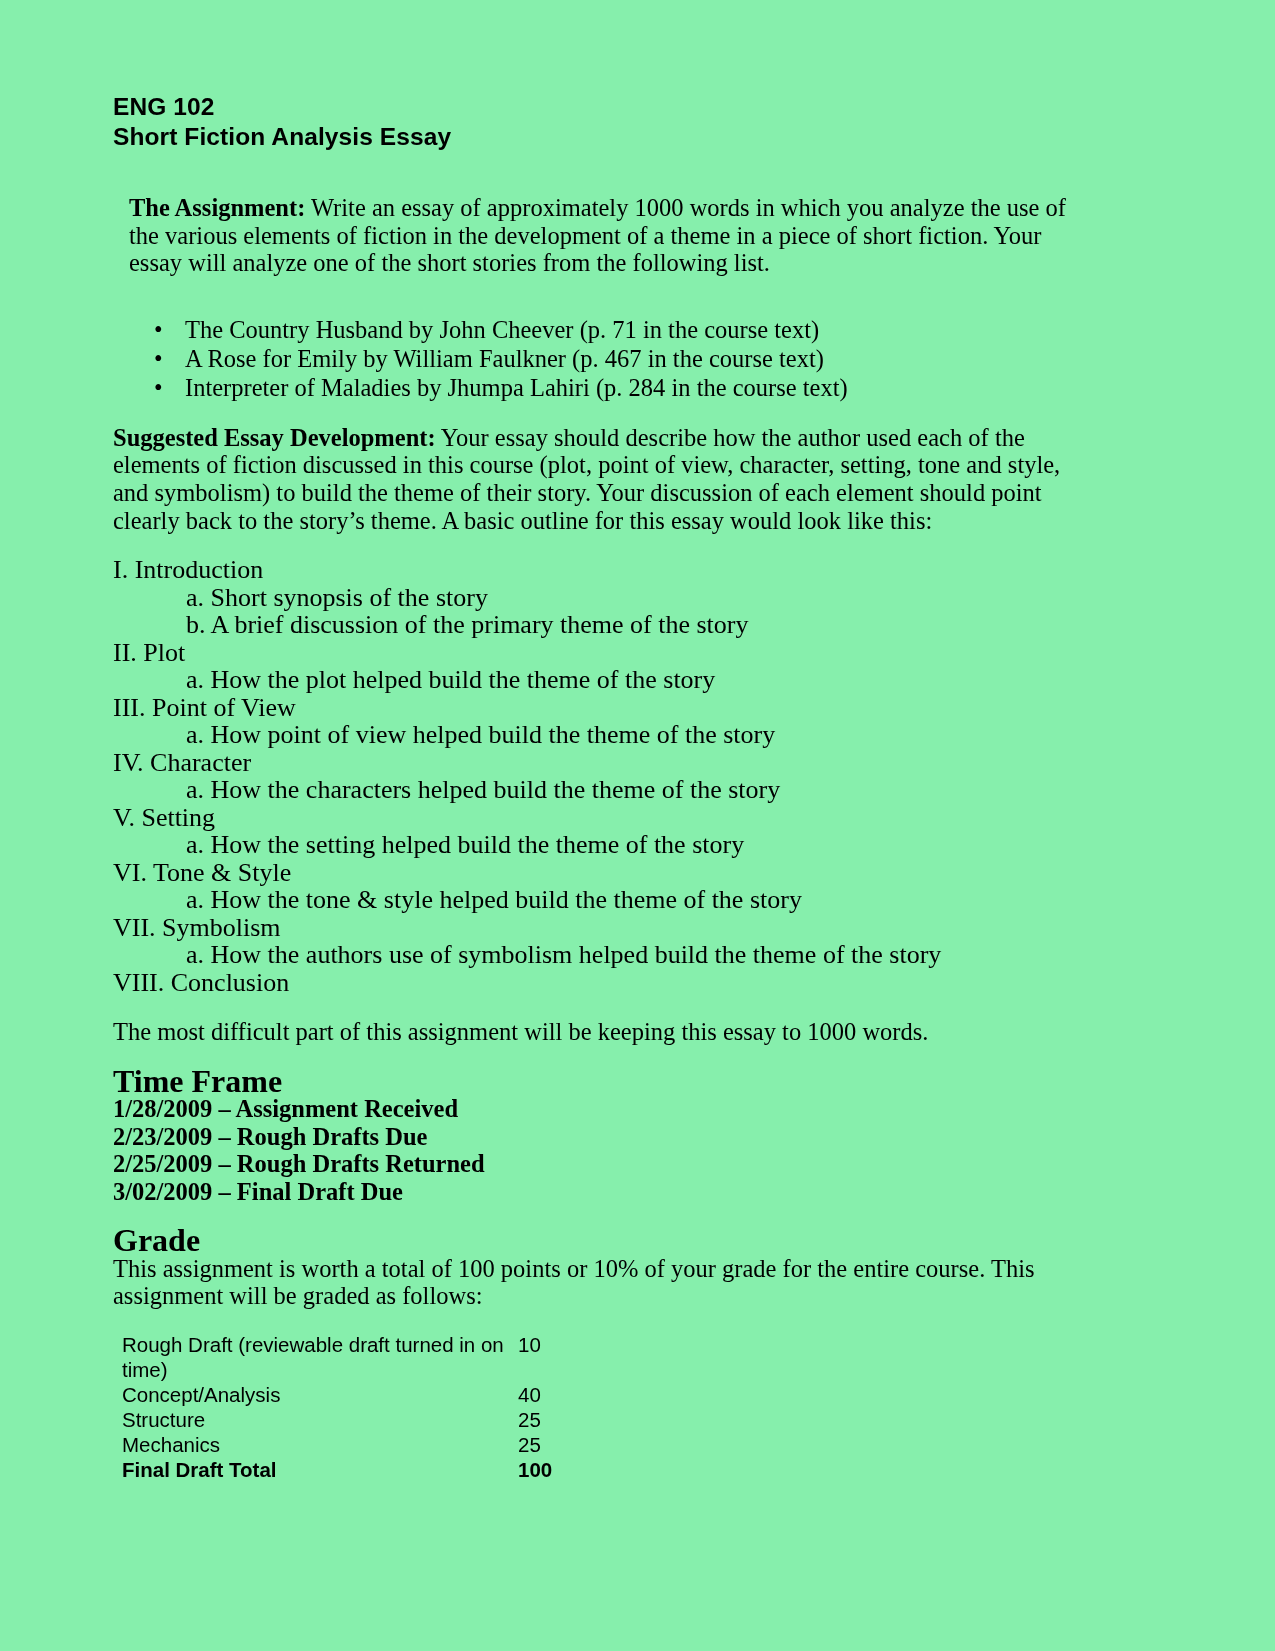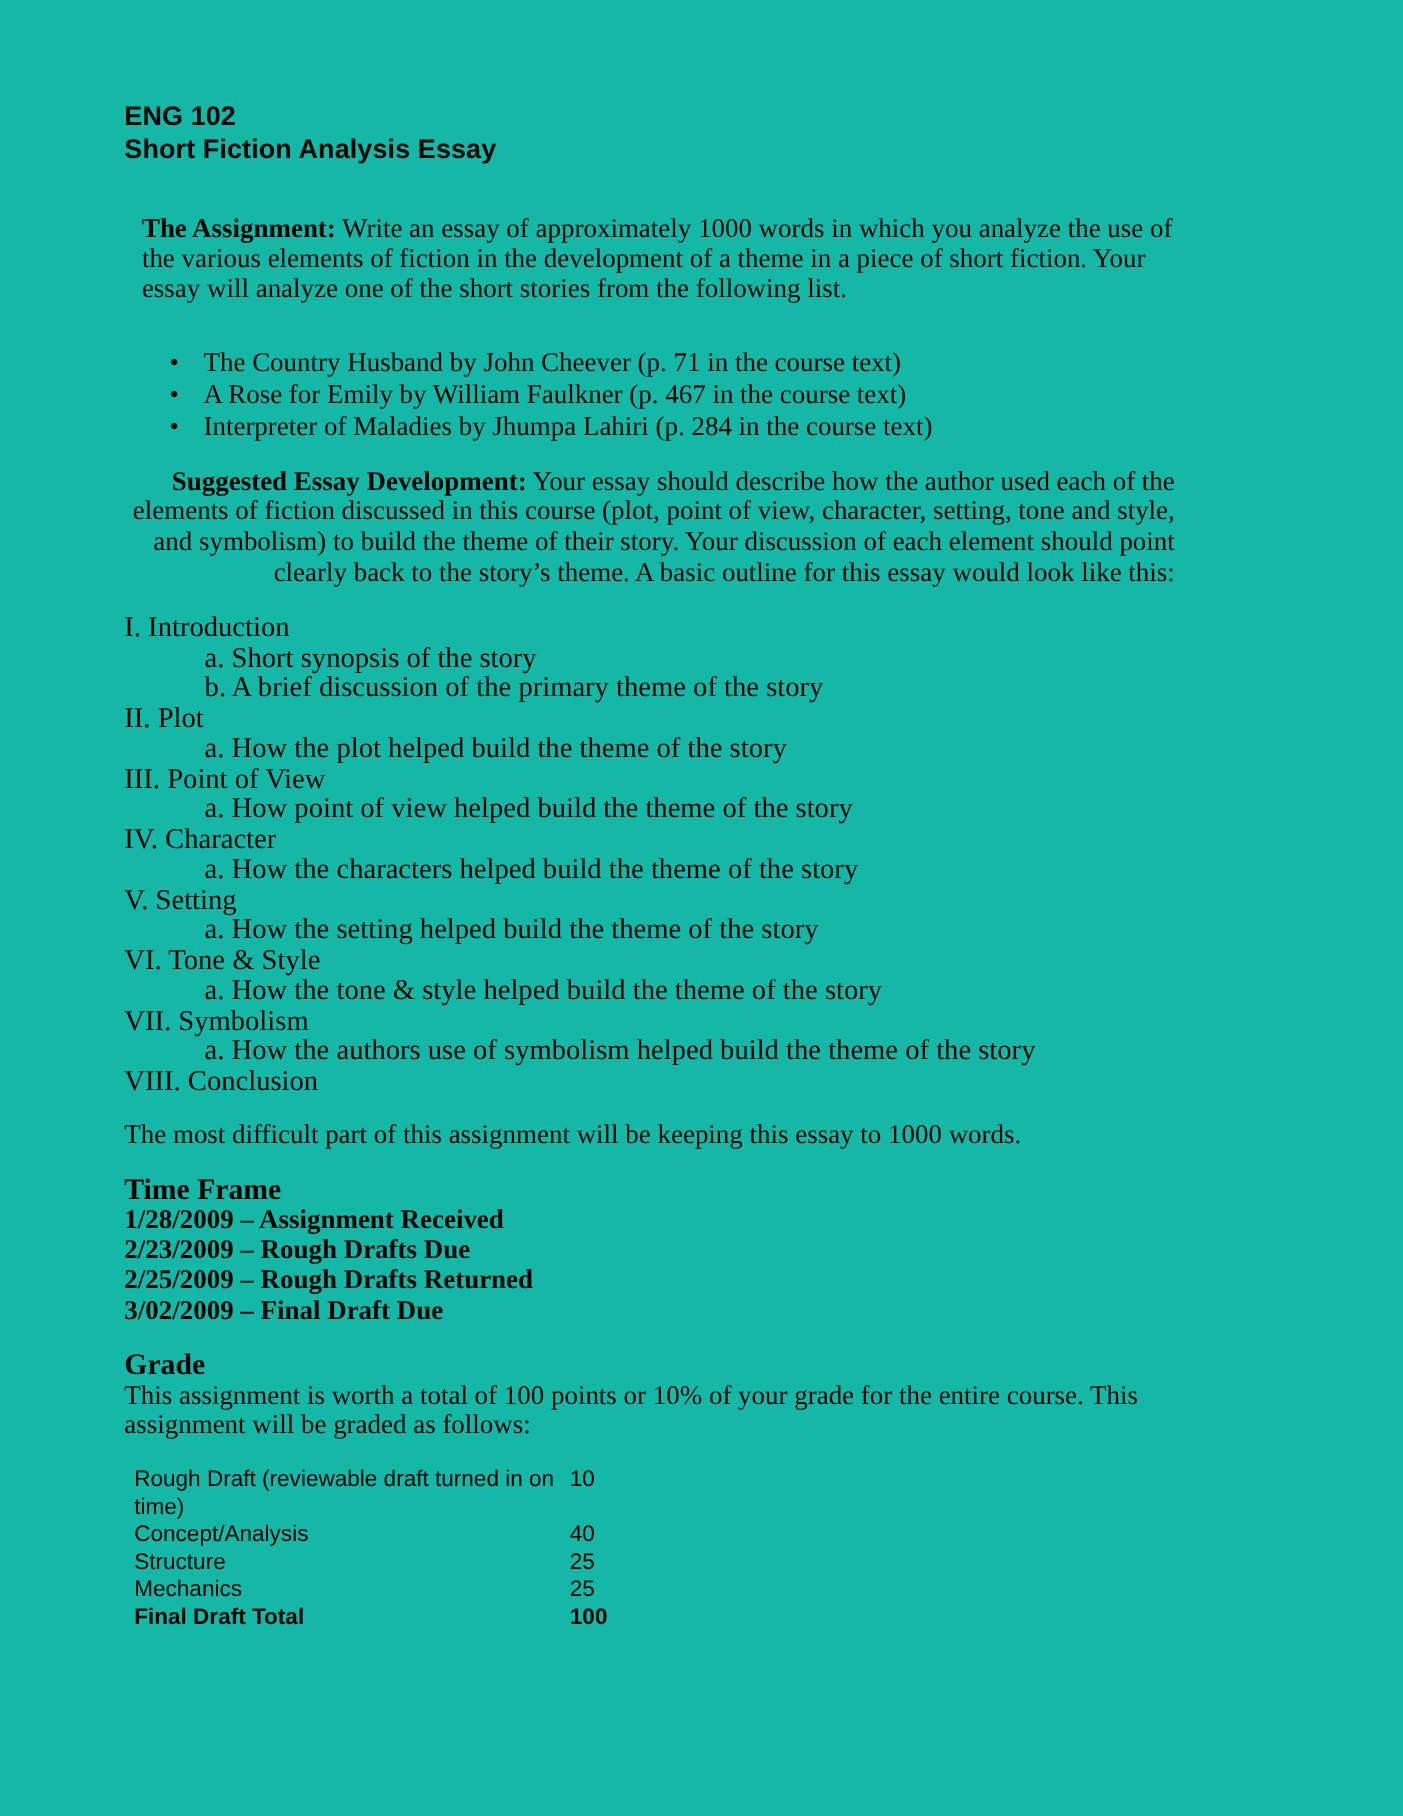--- a/index.html
+++ b/index.html
@@ -13,21 +13,21 @@
     position: relative;
     font-family: "Liberation Serif", "DejaVu Serif", serif;
     color: #000000;
     overflow: hidden;
   }
   .page {
     position: absolute;
     left: 0; top: 0;
     width: 1275px;
     height: 1651px;
-    background: #14b8a6;
+    background: #86efac;
   }
   .content {
     position: absolute;
     left: 113px;
     top: 92px;
     width: 960px;
   }
 
   
   .doc-title {
@@ -75,21 +75,21 @@
   .outline {
     font-size: 26px;
     line-height: 27.5px;
   }
   .outline .lvl1 { padding-left: 0; }
   .outline .lvl2 { padding-left: 73px; }
 
   
   .section-head {
     font-weight: bold;
-    font-size: 27px;
+    font-size: 32px;
     line-height: 27.5px;
   }
   .dates { font-size: 24.5px; line-height: 27.5px; font-weight: bold; }
 
   
   .grade-table {
     font-family: "Liberation Sans", "DejaVu Sans", sans-serif;
     font-size: 20.5px;
     line-height: 25px;
     border-collapse: collapse;
@@ -133,21 +133,21 @@
         <span>A Rose for Emily by William Faulkner (p. 467 in the course text)</span>
       </li>
       <li>
         <span class="bullet">•</span>
         <span>Interpreter of Maladies by Jhumpa Lahiri (p. 284 in the course text)</span>
       </li>
     </ul>
 
     <div class="gap-md"></div>
 
-    <p class="para" style="margin:0;text-align:right;">
+    <p class="para" style="margin:0;">
       <b>Suggested Essay Development:</b><span>  Your essay should describe how the author used each of the elements of fiction discussed in this course (plot, point of view, character, setting, tone and style, and symbolism) to build the theme of their story.  Your discussion of each element should point clearly back to the story’s theme.  A basic outline for this essay would look like this:</span>
     </p>
 
     <div class="gap-md"></div>
 
     <div class="outline">
       <div class="lvl1">I. Introduction</div>
       <div class="lvl2">a. Short synopsis of the story</div>
       <div class="lvl2">b. A brief discussion of the primary theme of the story</div>
       <div class="lvl1">II. Plot</div>

